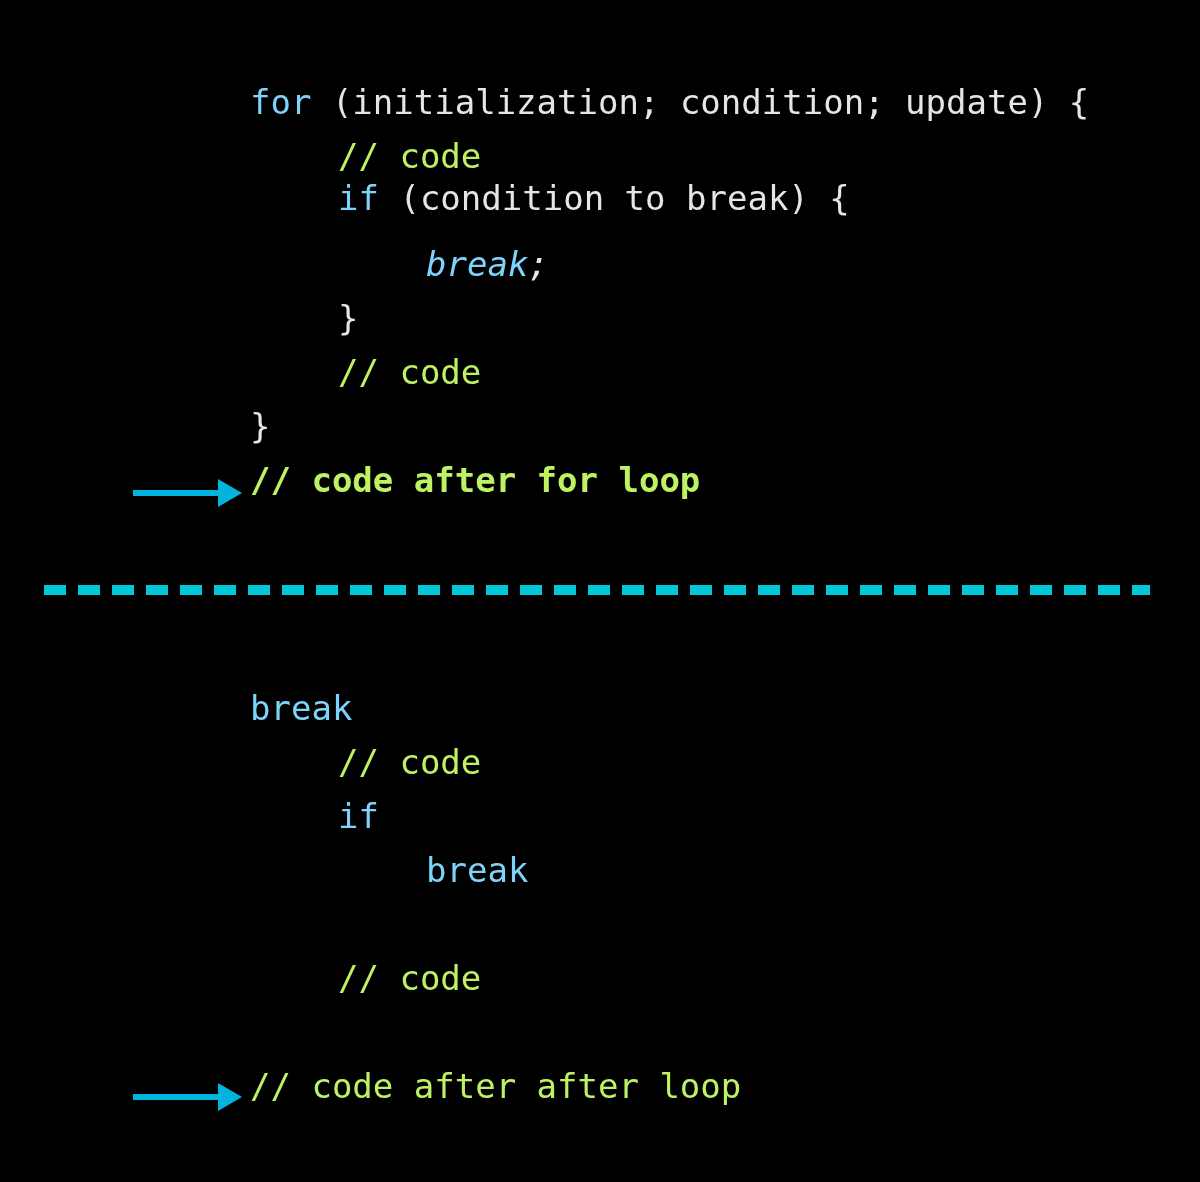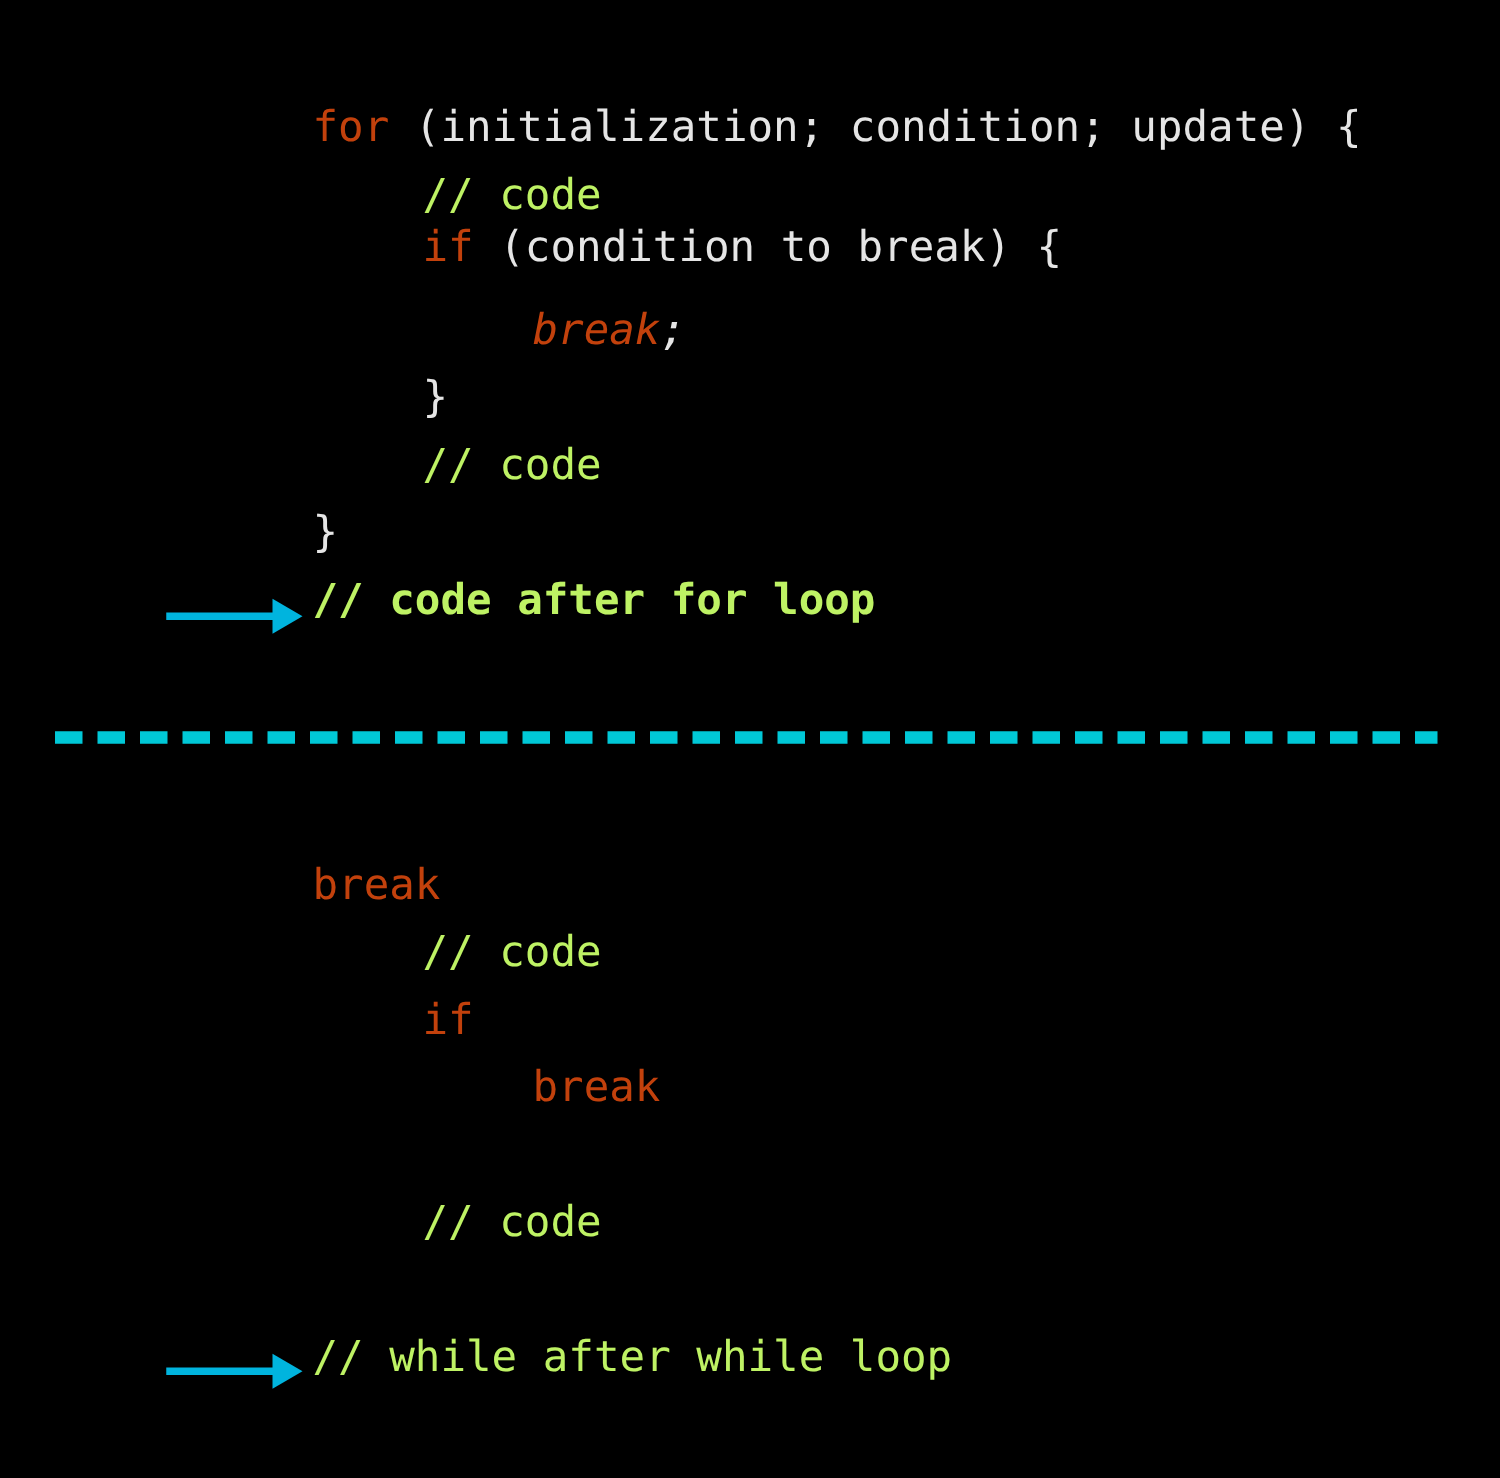--- a/index.html
+++ b/index.html
@@ -20,21 +20,21 @@
   
   .code-line {
     position: absolute;
     white-space: pre;
     font-size: 34px;
     line-height: 40px;
     letter-spacing: 0px;
     font-family: "DejaVu Sans Mono", "Liberation Mono", monospace;
   }
   .tok { white-space: pre; }
-  .tok-keyword { color: #c2410c; }
+  .tok-keyword { color: #7dd3fc; }
   .tok-plain   { color: #e5e5e5; }
   .tok-comment { color: #bef264; }
 
   
   .flow {
     position: absolute;
     overflow: visible;
     pointer-events: none;
   }
 
@@ -81,21 +81,21 @@
   <svg class="separator" style="left:40px; top:580px;" width="1115" height="20" viewBox="0 0 1115 20">
     <line x1="4" y1="10" x2="1110" y2="10" stroke="#00C8D7" stroke-width="10" stroke-dasharray="22 12" stroke-linecap="butt"></line>
   </svg>
 
   <div id="while-lines">
       <div class="code-line" style="left: 250px; top: 688px;"><span class="tok tok-keyword">break</span></div>
       <div class="code-line" style="left: 338px; top: 742px;"><span class="tok tok-comment">// code</span></div>
       <div class="code-line" style="left: 338px; top: 796px;"><span class="tok tok-keyword">if</span></div>
       <div class="code-line" style="left: 426px; top: 850px;"><span class="tok tok-keyword">break</span></div>
       <div class="code-line" style="left: 338px; top: 958px;"><span class="tok tok-comment">// code</span></div>
-      <div class="code-line" style="left: 250px; top: 1066px;"><span class="tok tok-comment">// while after while loop</span></div>
+      <div class="code-line" style="left: 250px; top: 1066px;"><span class="tok tok-comment">// code after after loop</span></div>
     </div>
 
   <svg class="flow" style="left:110px; top:850px;" width="150" height="275" viewBox="0 0 150 275">
     <defs>
       <linearGradient id="gradWhile" x1="0" y1="0" x2="0" y2="1">
         <stop offset="0%" stop-color="#0DD8C4"></stop>
         <stop offset="55%" stop-color="#04C4D2"></stop>
         <stop offset="100%" stop-color="#00B4DE"></stop>
       </linearGradient>
     </defs>

